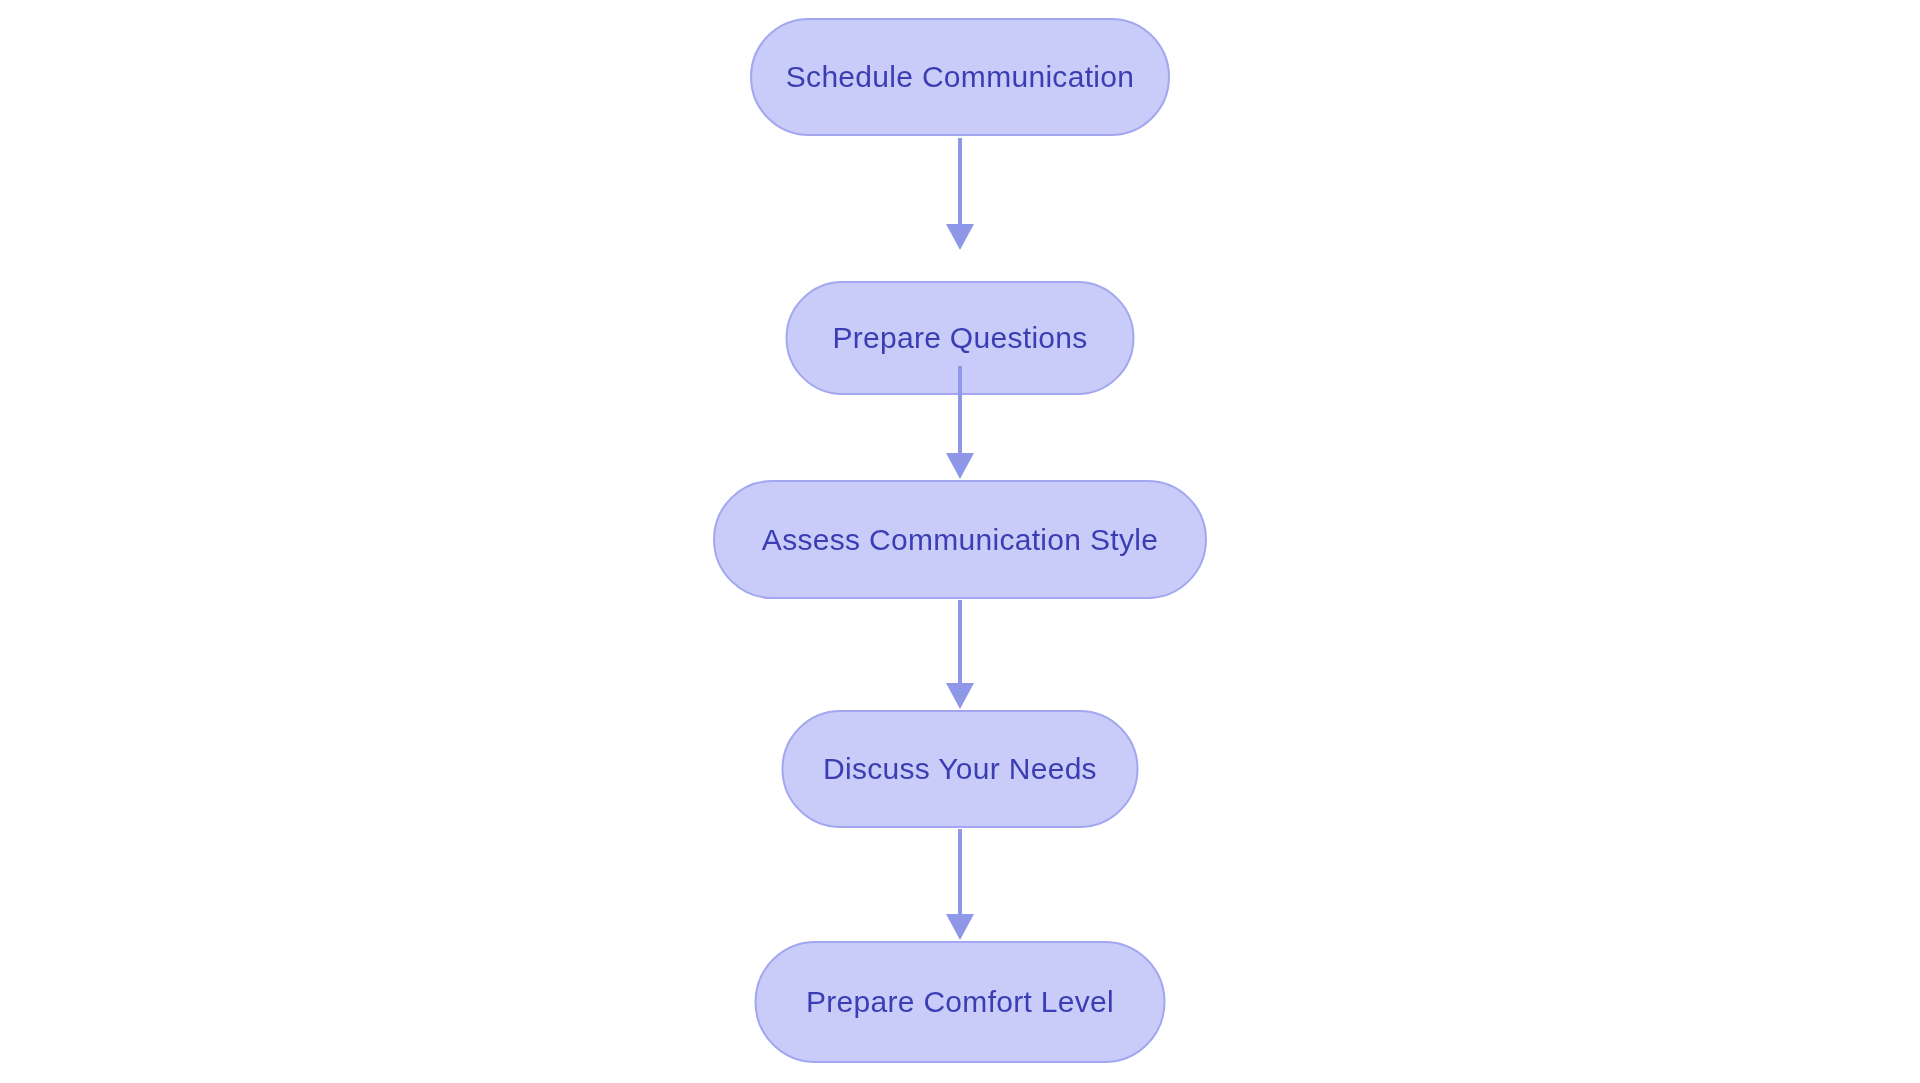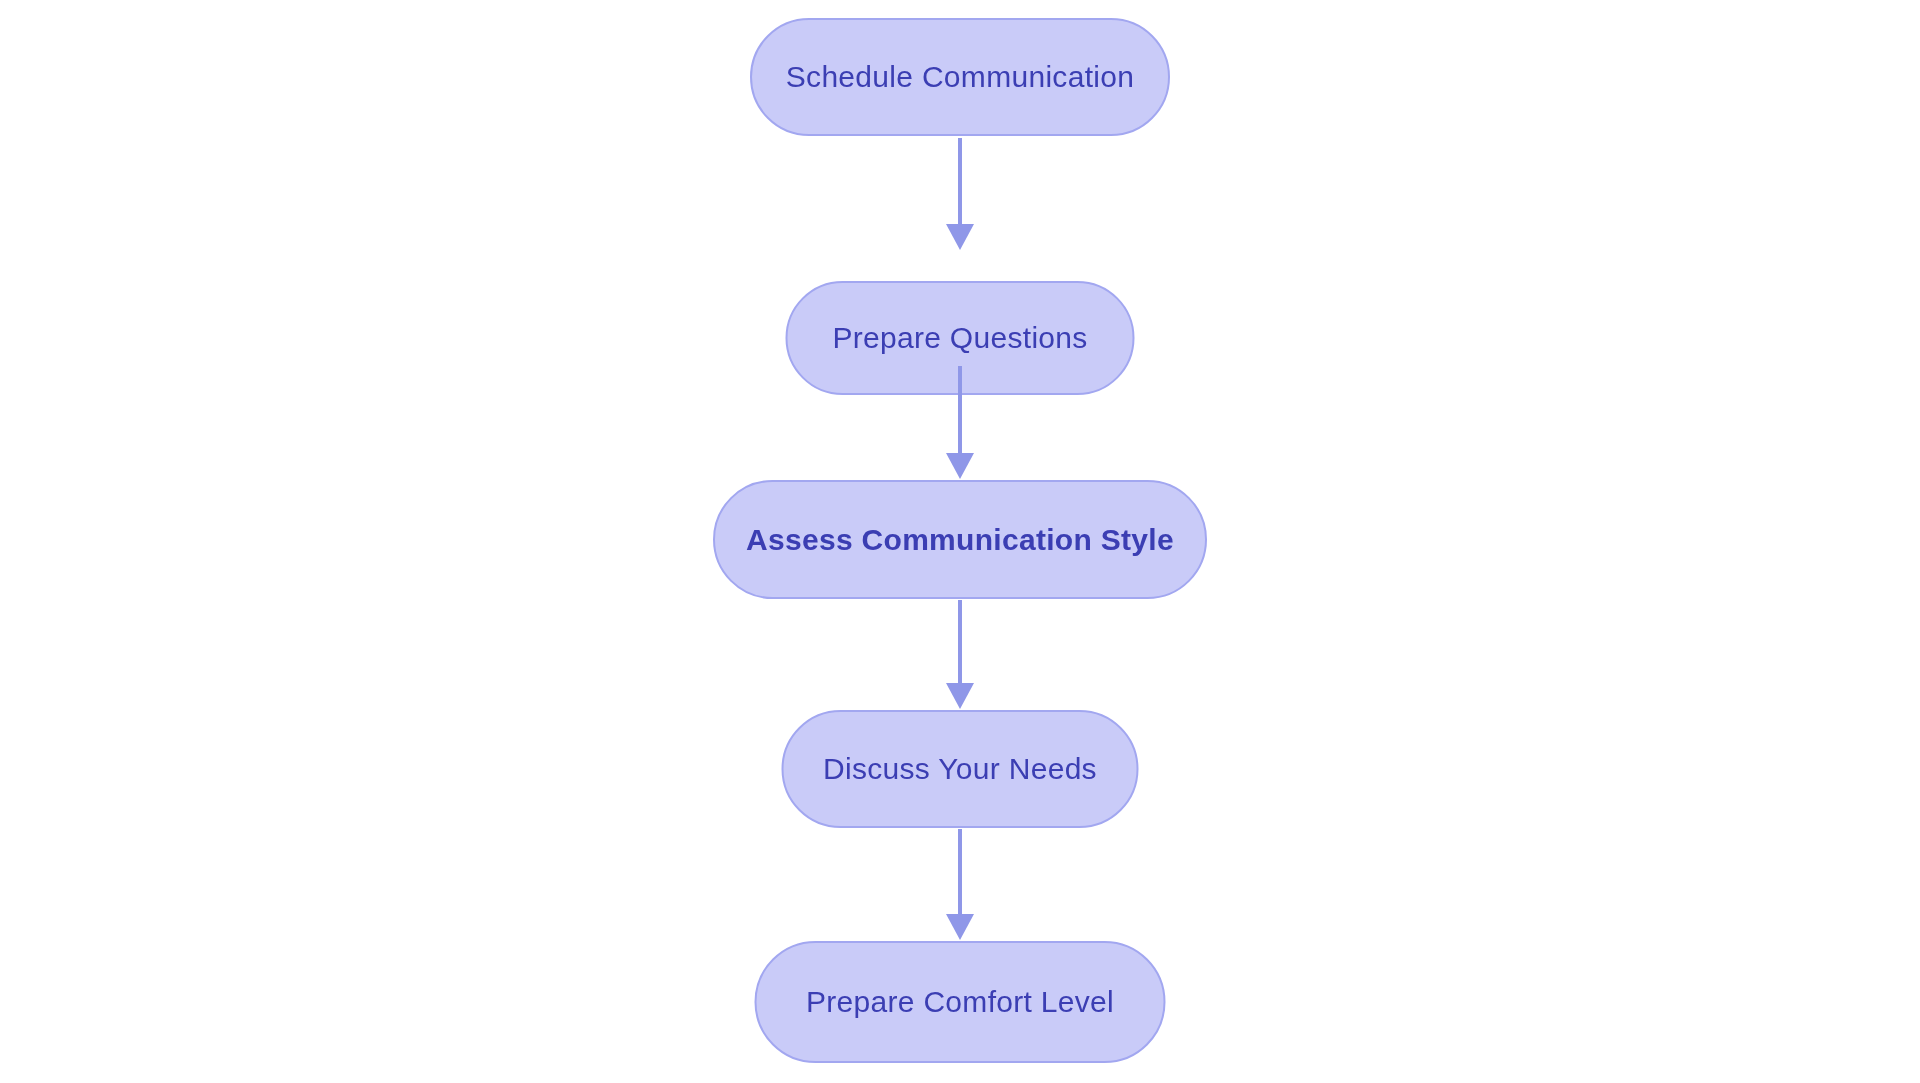--- a/index.html
+++ b/index.html
@@ -32,21 +32,21 @@
   }
   .node .label {
     color: var(--node-text, #3b3eb3);
     font-size: 30px;
     letter-spacing: 0.3px;
     white-space: nowrap;
     text-align: center;
   }
   .n0 { top: 18px;  width: 420px; height: 118px; }
   .n1 { top: 251px; width: 349px; height: 114px; margin-top: 30px; }
-  .n2 { top: 480px; width: 494px; height: 119px; font-weight: bold; }
+  .n2 { top: 480px; width: 494px; height: 119px; }
   .n3 { top: 710px; width: 357px; height: 118px; }
   .n4 { top: 941px; width: 411px; height: 122px; }
 
   .arrow {
     position: absolute;
     left: 50%;
     transform: translateX(-50%);
     display: flex;
     flex-direction: column;
     align-items: center;

